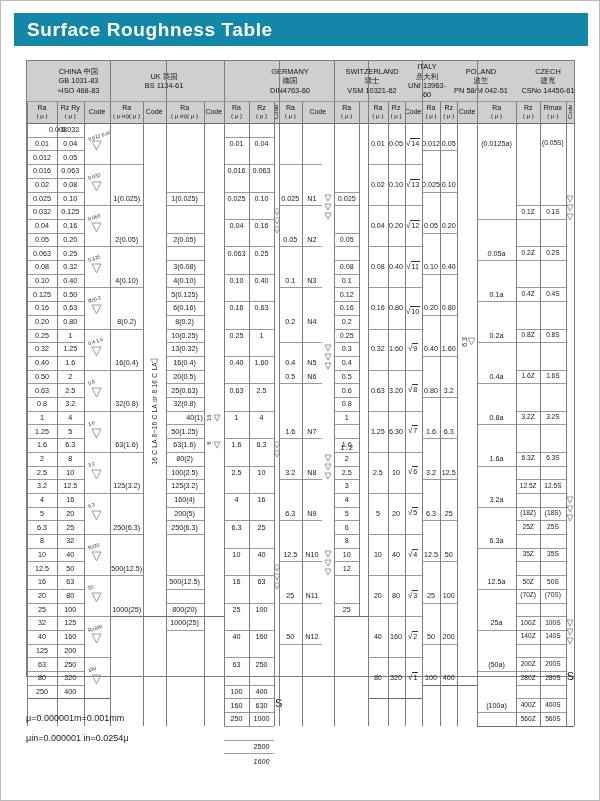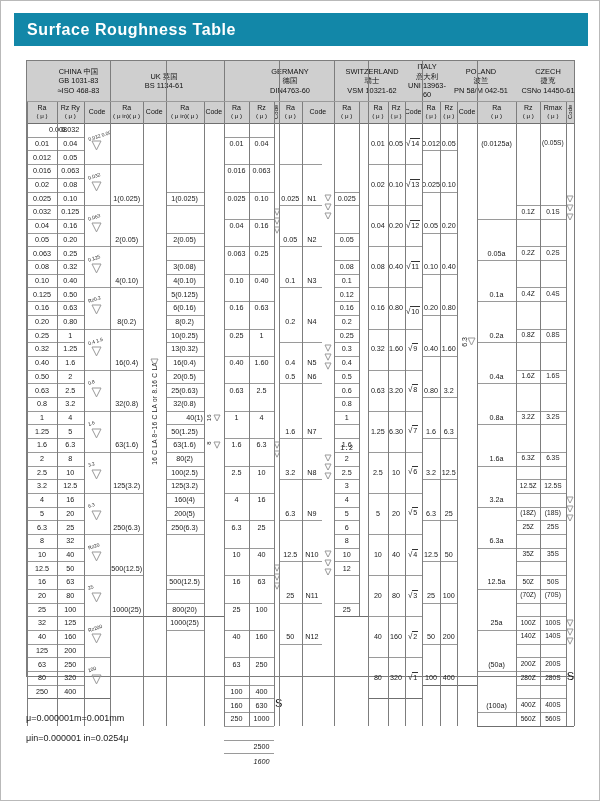--- a/index.html
+++ b/index.html
@@ -18,21 +18,21 @@
     background:#fff;
   }
 
   
   #titlebar {
     position:absolute; left:13px; top:12px; width:574px; height:33px;
     background:#1287a8;
     display:flex; align-items:center;
   }
   #titlebar .t-en {
-    color:#fff; font-size:16px; font-weight:bold; letter-spacing:0.6px;
+    color:#fff; font-size:19px; font-weight:bold; letter-spacing:0.6px;
     margin-left:13px; white-space:nowrap;
   }
   #titlebar .t-cn {
     color:#fff; font-size:15px; font-weight:bold; margin-left:12px; white-space:nowrap;
   }
 
   
   #tbl {
     position:absolute; left:25px; top:59px;
     width:549px; height:617px;

